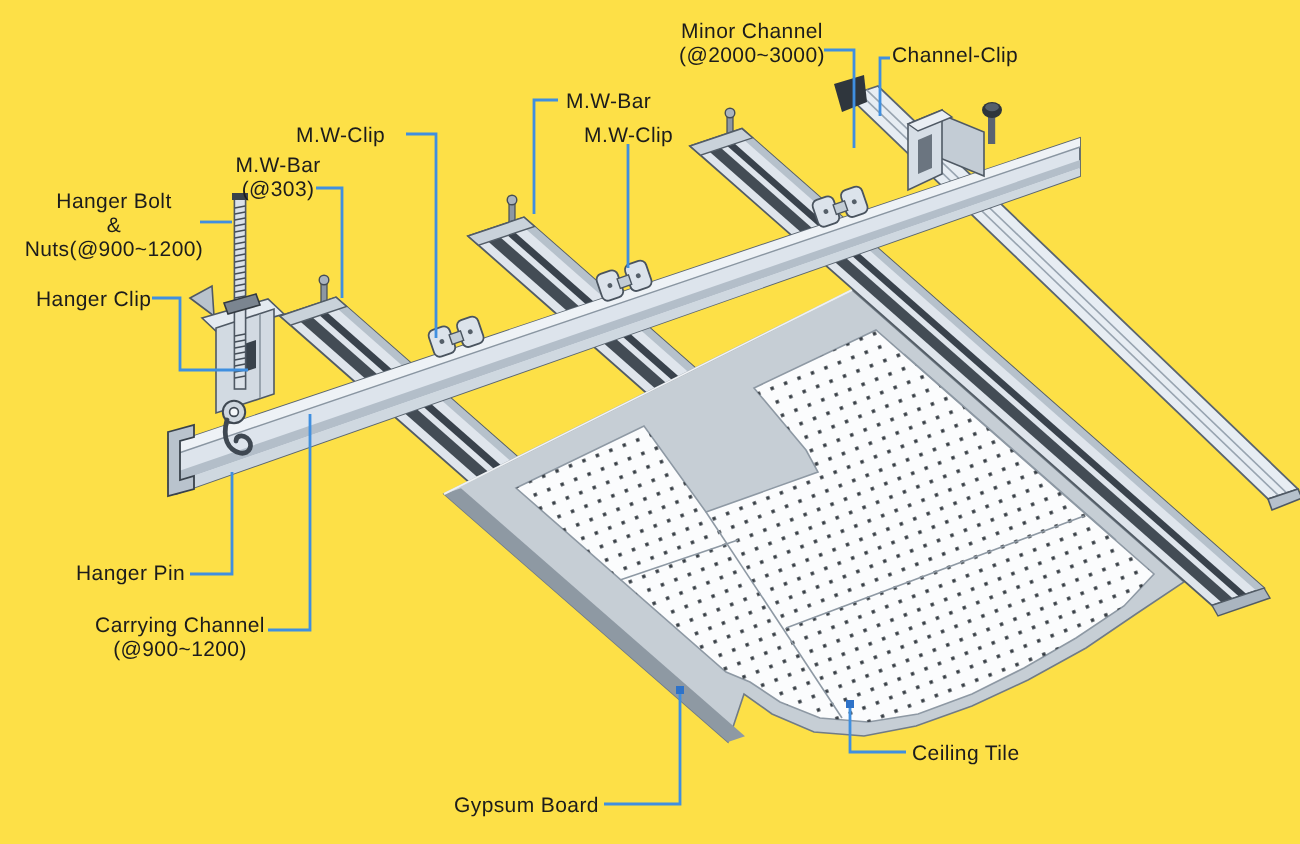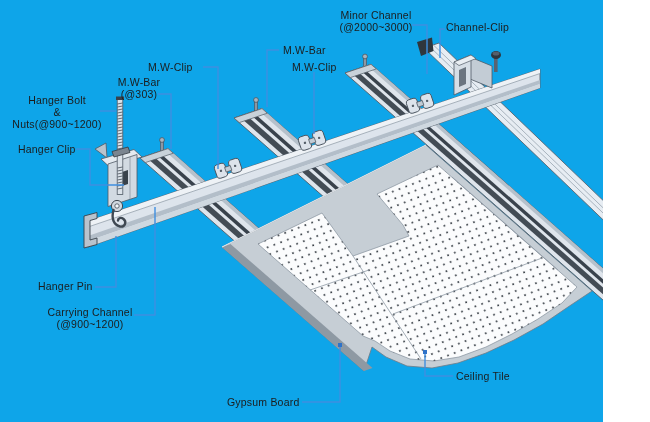--- a/index.html
+++ b/index.html
@@ -1,16 +1,16 @@
 <!DOCTYPE html>
 <html><head>
 <meta charset="utf-8">
 <style>
   html,body{margin:0;padding:0;background:#fff;}
-  .stage{position:relative;width:603px;height:422px;background:#0ea5e9;overflow:hidden;
+  .stage{position:relative;width:650px;height:422px;background:#fde047;overflow:hidden;
          font-family:"Liberation Sans", sans-serif;}
   svg{position:absolute;left:0;top:0;}
   text{font-family:"Liberation Sans", sans-serif;font-size:10.5px;fill:#1c1c1c;letter-spacing:.2px;}
 </style>
 </head>
 <body>
 
 <div class="stage">
 <svg width="650" height="422" viewBox="0 0 650 422">
 

